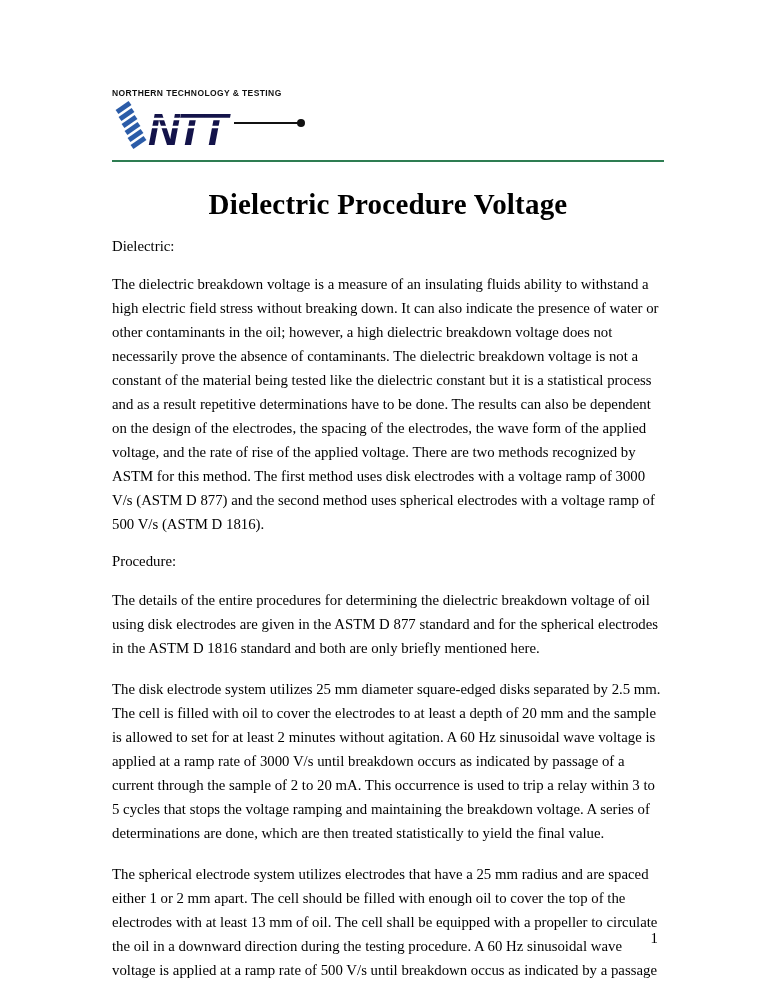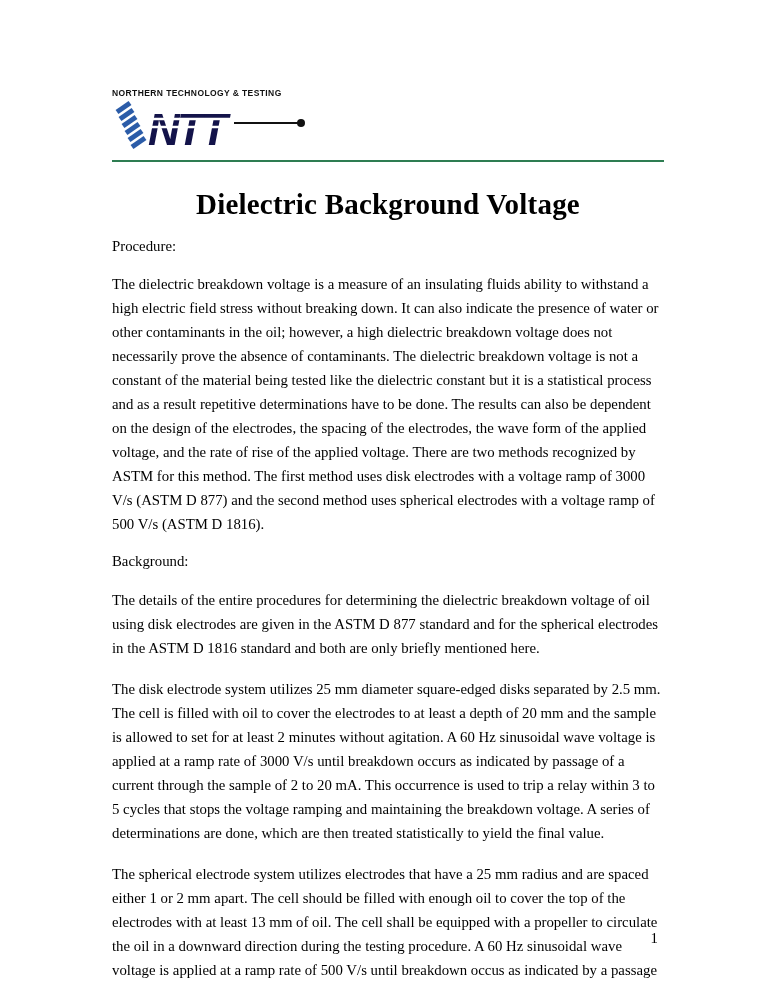--- a/index.html
+++ b/index.html
@@ -89,29 +89,29 @@
       </g>
       <g>
         <line x1="122" y1="23" x2="186" y2="23" stroke="#111111" stroke-width="2.2"></line>
         <circle cx="189" cy="23" r="4" fill="#111111"></circle>
       </g>
     </svg>
   </div>
 
   <div class="rule"></div>
 
-  <h1 class="doc-title">Dielectric Background Voltage</h1>
+  <h1 class="doc-title">Dielectric Procedure Voltage</h1>
 
   <div class="body-text">
 
-    <div class="section-heading">Procedure:</div>
+    <div class="section-heading">Dielectric:</div>
 
     <p class="para">The dielectric breakdown voltage is a measure of an insulating fluids ability to withstand a high electric field stress without breaking down. It can also indicate the presence of water or other contaminants in the oil; however, a high dielectric breakdown voltage does not necessarily prove the absence of contaminants. The dielectric breakdown voltage is not a constant of the material being tested like the dielectric constant but it is a statistical process and as a result repetitive determinations have to be done. The results can also be dependent on the design of the electrodes, the spacing of the electrodes, the wave form of the applied voltage, and the rate of rise of the applied voltage. There are two methods recognized by ASTM for this method. The first method uses disk electrodes with a voltage ramp of 3000 V/s (ASTM D 877) and the second method uses spherical electrodes with a voltage ramp of 500 V/s (ASTM D 1816).</p>
 
-    <div class="section-heading">Background:</div>
+    <div class="section-heading">Procedure:</div>
 
     <p class="para">The details of the entire procedures for determining the dielectric breakdown voltage of oil using disk electrodes are given in the ASTM D 877 standard and for the spherical electrodes in the ASTM D 1816 standard and both are only briefly mentioned here.</p>
 
     <p class="para">The disk electrode system utilizes 25 mm diameter square-edged disks separated by 2.5 mm. The cell is filled with oil to cover the electrodes to at least a depth of 20 mm and the sample is allowed to set for at least 2 minutes without agitation. A 60 Hz sinusoidal wave voltage is applied at a ramp rate of 3000 V/s until breakdown occurs as indicated by passage of a current through the sample of 2 to 20 mA. This occurrence is used to trip a relay within 3 to 5 cycles that stops the voltage ramping and maintaining the breakdown voltage. A series of determinations are done, which are then treated statistically to yield the final value.</p>
 
     <p class="para">The spherical electrode system utilizes electrodes that have a 25 mm radius and are spaced either 1 or 2 mm apart. The cell should be filled with enough oil to cover the top of the electrodes with at least 13 mm of oil. The cell shall be equipped with a propeller to circulate the oil in a downward direction during the testing procedure. A 60 Hz sinusoidal wave voltage is applied at a ramp rate of 500 V/s until breakdown occus as indicated by a passage of current through the sample of 2 to 20 mA. This occurrence is used to trip a relay that stops the voltage ramping and maintains the value of the breakdown voltage. A series of determinations are done, which are then treated statistically to yield the final value.</p>
 
   </div>
 
   <div class="page-number">1</div>

